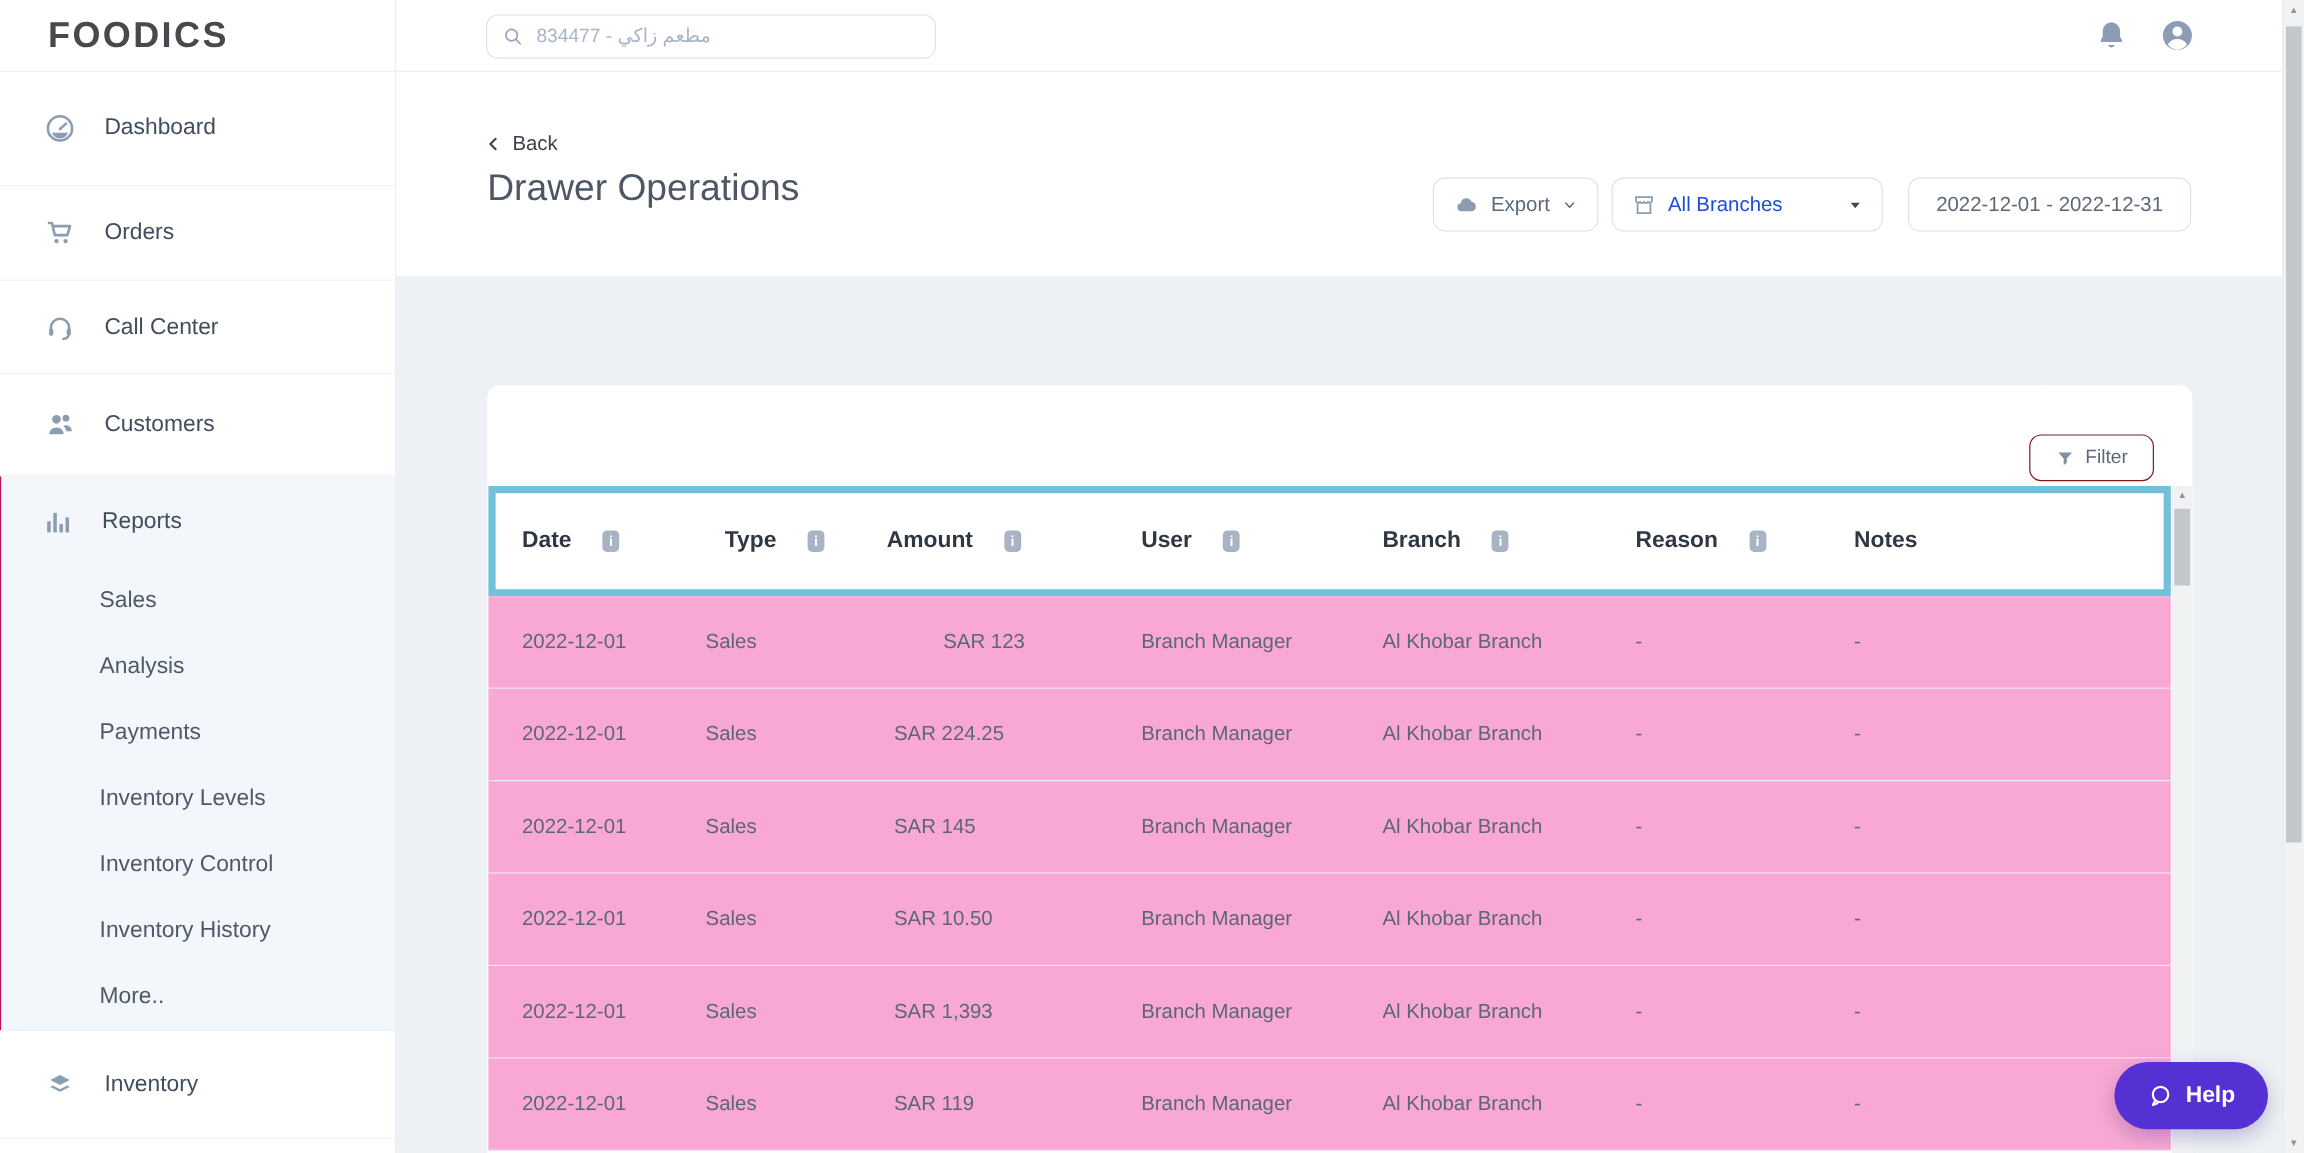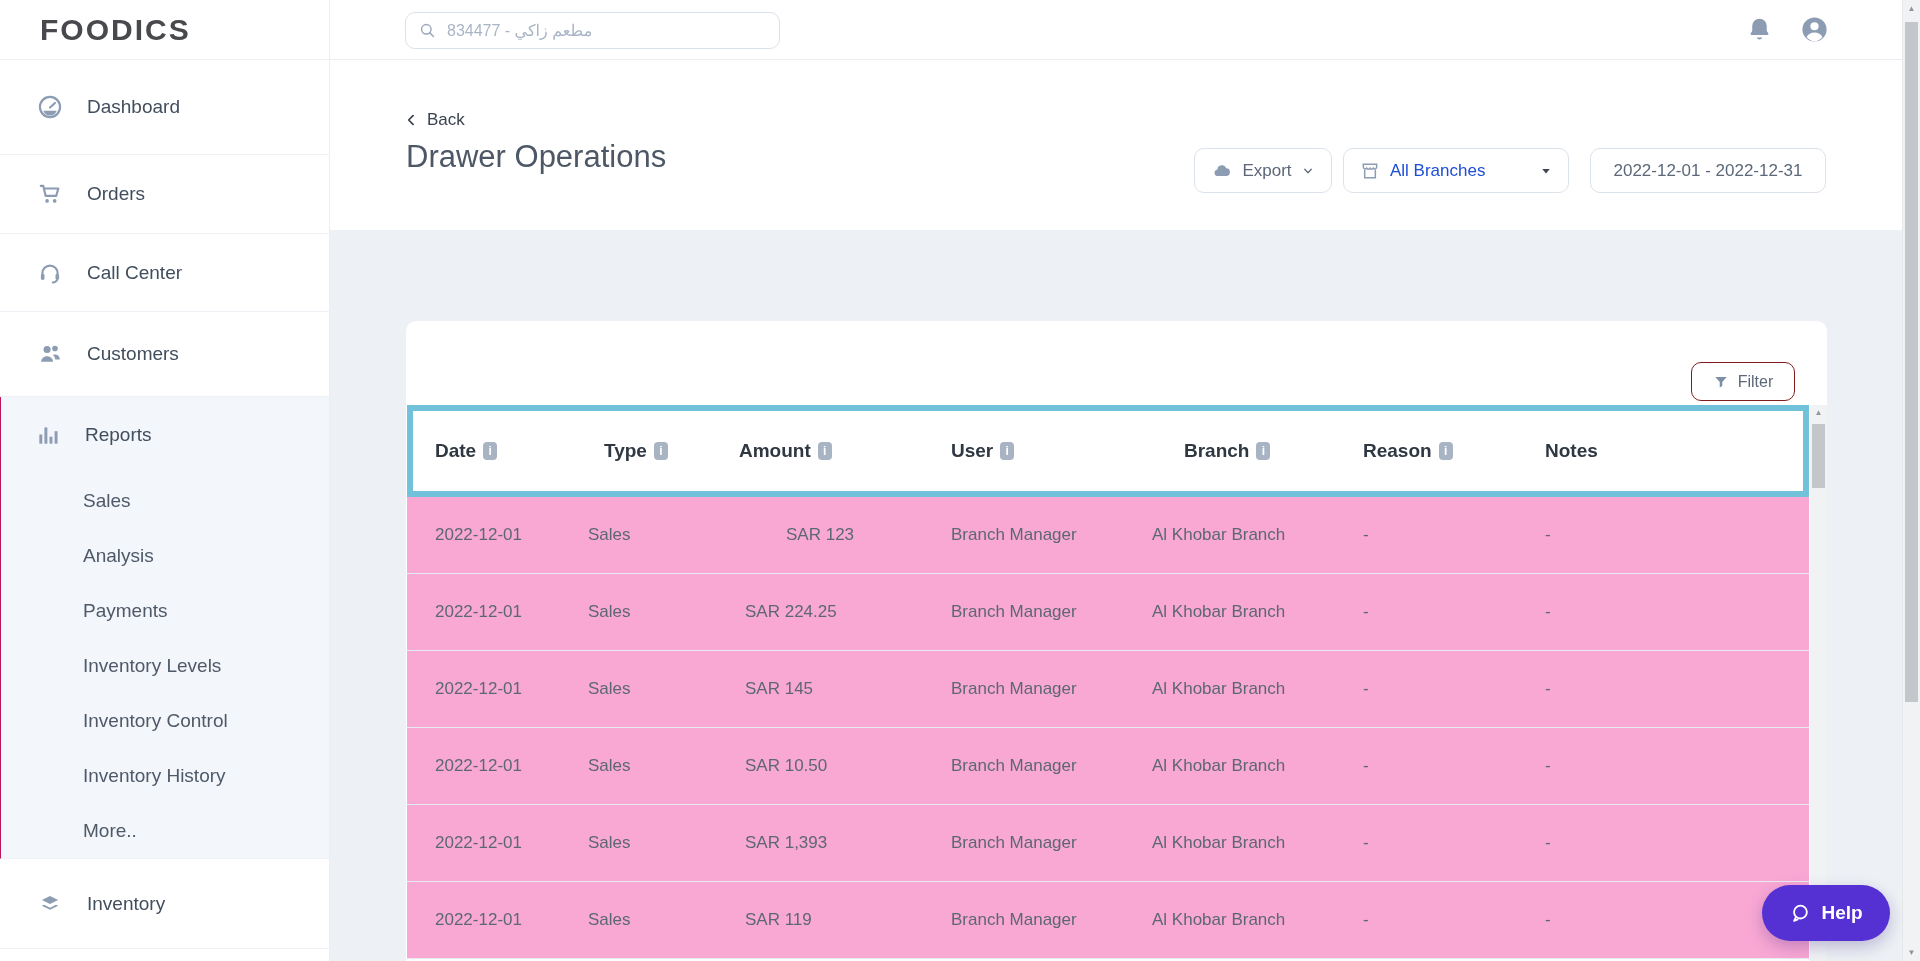--- a/index.html
+++ b/index.html
@@ -48,21 +48,21 @@
 
   
   .content { position:absolute; left:330px; top:230px; width:1572px; height:731px; background:#edf0f4; }
   .card { position:absolute; left:76px; top:91px; width:1421px; height:640px; background:#fff; border-radius:10px 10px 0 0; }
   .filter-btn { position:absolute; left:1285px; top:21px; width:104px; height:39px; border:1px solid #7f1d1d; border-radius:10px;
     background:#fff; display:flex; align-items:center; justify-content:center; gap:9px; font-size:16px; color:#5c6879; cursor:pointer;margin-top:20px; }
   .filter-btn .ic { width:16px; height:16px; color:#7d8ea6; }
   .filter-btn .ic svg { width:16px; height:16px; display:block; }
 
   .thead { position:absolute; left:1px; top:84px; width:1402px; height:92px; border:6px solid #71c1da; background:#fff; }
-  .th { position:absolute; top:0; height:80px; display:flex; align-items:center; gap:7px; font-size:19px; font-weight:700; color:#2f3842; }
+  .th { position:absolute; top:0; height:80px; display:flex; align-items:center; gap:26px; font-size:19px; font-weight:700; color:#2f3842; }
   .info-badge { width:14px; height:18px; border-radius:4px; background:#a8b3c3; color:#fff; font-size:12px; font-weight:700;
     display:flex; align-items:center; justify-content:center; cursor:pointer; }
   .tbody { position:absolute; left:1px; top:176px; width:1402px; }
   .tr { position:relative; height:77px; border-bottom:1px solid #e7ecf3; background:#f9a8d4; }
   .td { position:absolute; top:0; height:76px; display:flex; align-items:center; font-size:17px; color:#5d6772; }
 
   
   .table-scrollbar { position:absolute; left:1404px; top:84px; width:17px; height:556px; background:#f1f2f4; }
   .ts-arrow { height:16px; line-height:16px; text-align:center; font-size:8px; color:#8f959c; }
   .ts-thumb { position:absolute; left:2px; top:19px; width:13px; height:64px; background:#c3c6ca; cursor:grab; }
@@ -265,21 +265,21 @@
             <span class="info-badge">i</span>
           </div>
           <div class="th" style="left: 326px;">
             <span>Amount</span>
             <span class="info-badge">i</span>
           </div>
           <div class="th" style="left: 538px;">
             <span>User</span>
             <span class="info-badge">i</span>
           </div>
-          <div class="th" style="left: 771px;">
+          <div class="th" style="left: 739px;">
             <span>Branch</span>
             <span class="info-badge">i</span>
           </div>
           <div class="th" style="left: 950px;">
             <span>Reason</span>
             <span class="info-badge">i</span>
           </div>
           <div class="th" style="left: 1132px;">
             <span>Notes</span>
           </div>

